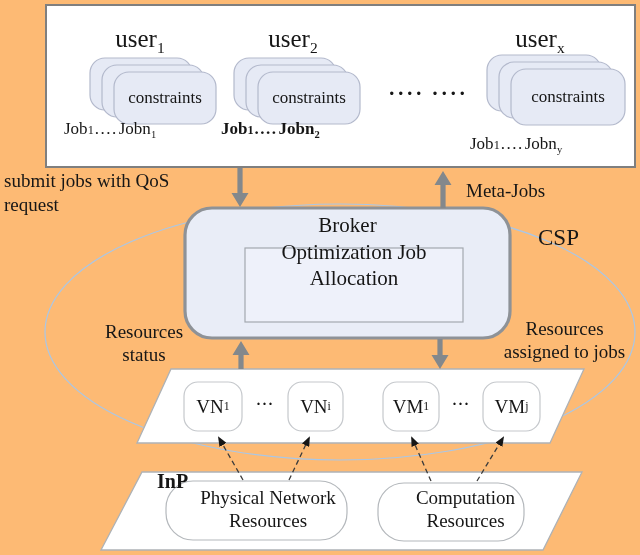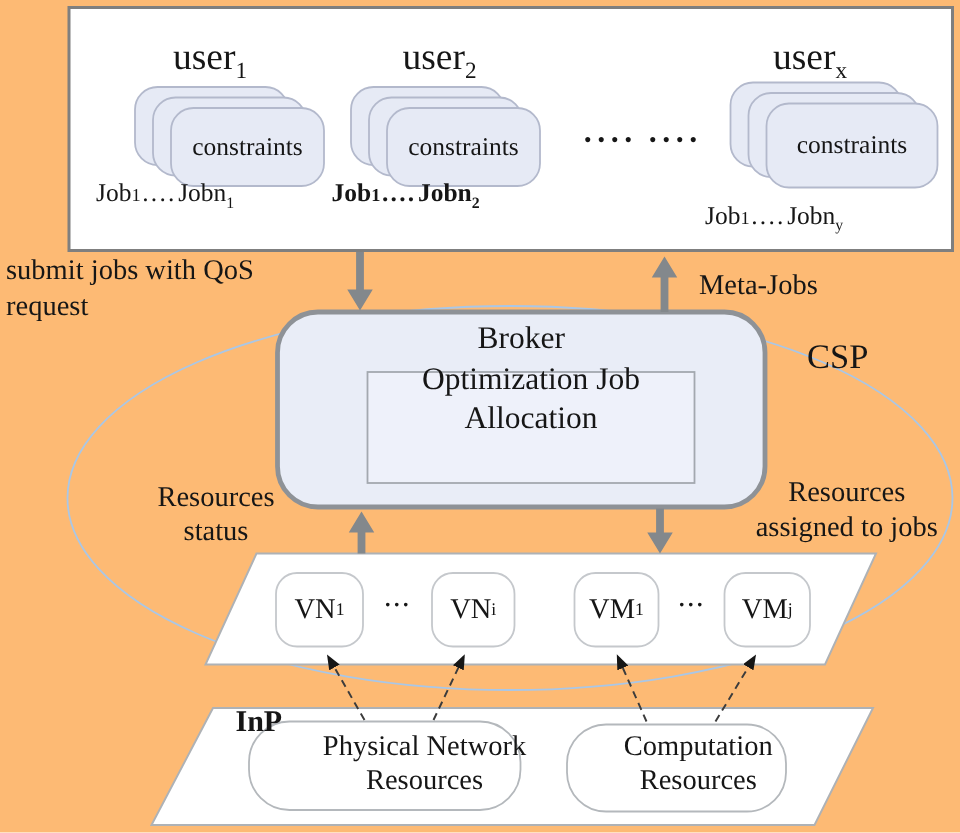--- a/index.html
+++ b/index.html
@@ -128,21 +128,21 @@
       <sub>1</sub>
     </div>
   <div class="txt flexc node-label" style="left:483px;top:382px;width:57px;height:49px;">
       <span>VM</span>
       <sub>j</sub>
     </div>
   <div class="txt flexc node-dots" style="left:242px;top:380px;width:46px;height:49px;">···</div>
   <div class="txt flexc node-dots" style="left:439px;top:380px;width:44px;height:49px;">···</div>
 
   <div class="txt" style="left:157px;top:470px;font-size:20px;font-weight:bold;">InP</div>
-  <div class="txt ctr wrap" style="left:166px;top:487px;width:204px;font-size:19px;line-height:1.2;padding-left:15px;">
+  <div class="txt ctr wrap" style="left:166px;top:487px;width:204px;font-size:19px;line-height:1.2;">
     <div>Physical Network</div>
     <div>Resources</div>
   </div>
   <div class="txt ctr wrap" style="left:378px;top:487px;width:175px;font-size:19px;line-height:1.2;">
     <div>Computation</div>
     <div>Resources</div>
   </div>
 
 </div>
 

